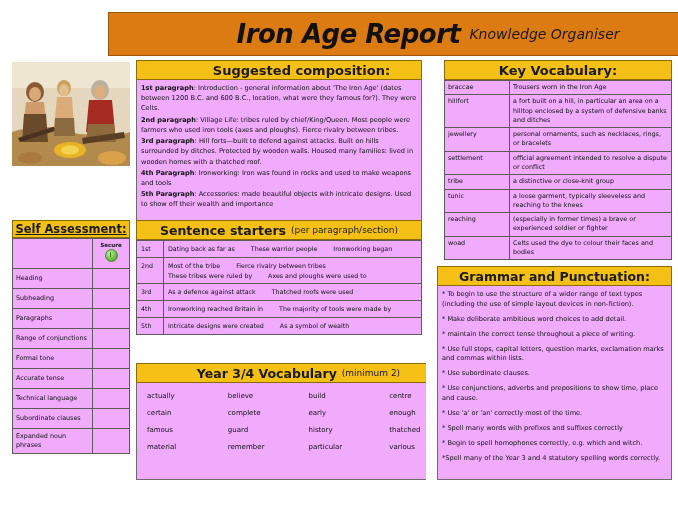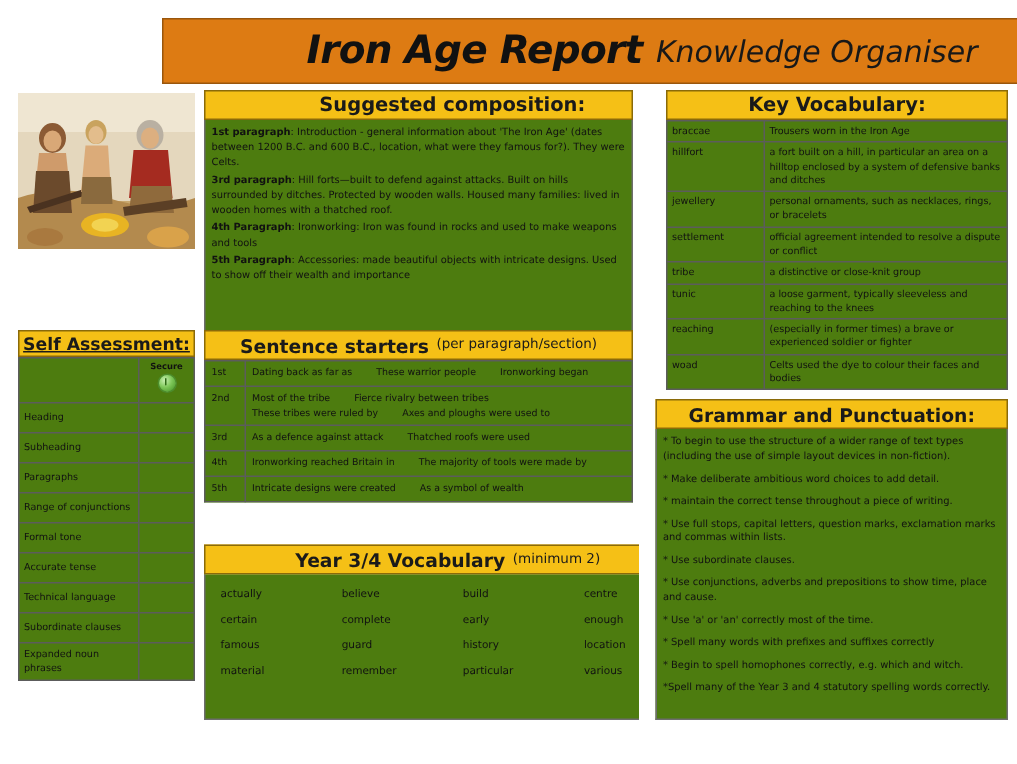--- a/index.html
+++ b/index.html
@@ -21,36 +21,36 @@
     box-sizing:border-box;
     font-style:italic;
   }
   .title-main{
     font-family:"DejaVu Sans", sans-serif;
     font-weight:bold;font-size:26px;letter-spacing:-0.5px;color:#111;
     line-height:1;
   }
   .title-sub{
     font-family:"DejaVu Sans", sans-serif;
-    font-size:20px;color:#181818;line-height:1;
+    font-size:14px;color:#181818;line-height:1;
   }
 
   
   .card{position:absolute;box-sizing:border-box;background:#fff;}
   .card-head{
     background:#F5C016;border:1px solid #8a6a09;
     text-align:center;box-sizing:border-box;
     font-family:"DejaVu Sans", sans-serif;
     font-weight:bold;color:#1a1a1a;
     display:flex;align-items:center;justify-content:center;gap:5px;
   }
   .card-head .sub{font-weight:normal;font-size:9px;}
   .card-body{
     border:1px solid #6d6d6d;border-top:none;box-sizing:border-box;
-    background:#4d7c0f;overflow:hidden;
+    background:#f0abfc;overflow:hidden;
   }
 
   
   .photo{
     position:absolute;left:12px;top:62px;width:118px;height:104px;
     overflow:hidden;background:#d8c39b;border:0;
   }
   .photo svg{display:block;}
 
   
@@ -175,20 +175,21 @@
       <ellipse cx="58" cy="88" rx="9" ry="4.5" fill="#f2d352"></ellipse>
       <ellipse cx="100" cy="96" rx="14" ry="7" fill="#d9a24a"></ellipse>
       <ellipse cx="18" cy="96" rx="12" ry="6" fill="#a9793f"></ellipse>
     </svg>
   </div>
 
   <div class="card" id="composition">
     <div class="card-head">Suggested composition:</div>
     <div class="card-body">
       <p class="para"><b>1st paragraph</b><span>: Introduction - general information about 'The Iron Age' (dates between 1200 B.C. and 600 B.C., location, what were they famous for?). They were Celts.</span></p>
+      <p class="para"><b>2nd paragraph</b><span>: Village Life: tribes ruled by chief/King/Queen. Most people were farmers who used iron tools (axes and ploughs). Fierce rivalry between tribes.</span></p>
       <p class="para"><b>3rd paragraph</b><span>: Hill forts—built to defend against attacks. Built on hills surrounded by ditches. Protected by wooden walls. Housed many families: lived in wooden homes with a thatched roof.</span></p>
       <p class="para"><b>4th Paragraph</b><span>: Ironworking: Iron was found in rocks and used to make weapons and tools</span></p>
       <p class="para"><b>5th Paragraph</b><span>: Accessories: made beautiful objects with intricate designs. Used to show off their wealth and importance</span></p>
     </div>
   </div>
 
   <div class="card" id="keyvocab">
     <div class="card-head">Key Vocabulary:</div>
     <div class="card-body">
       <table class="vtab">
@@ -343,21 +344,21 @@
           <tr>
             <td>certain</td>
             <td>complete</td>
             <td>early</td>
             <td>enough</td>
           </tr>
           <tr>
             <td>famous</td>
             <td>guard</td>
             <td>history</td>
-            <td>location</td>
+            <td>thatched</td>
           </tr>
           <tr>
             <td>material</td>
             <td>remember</td>
             <td>particular</td>
             <td>various</td>
           </tr>
         </tbody>
       </table>
     </div>

